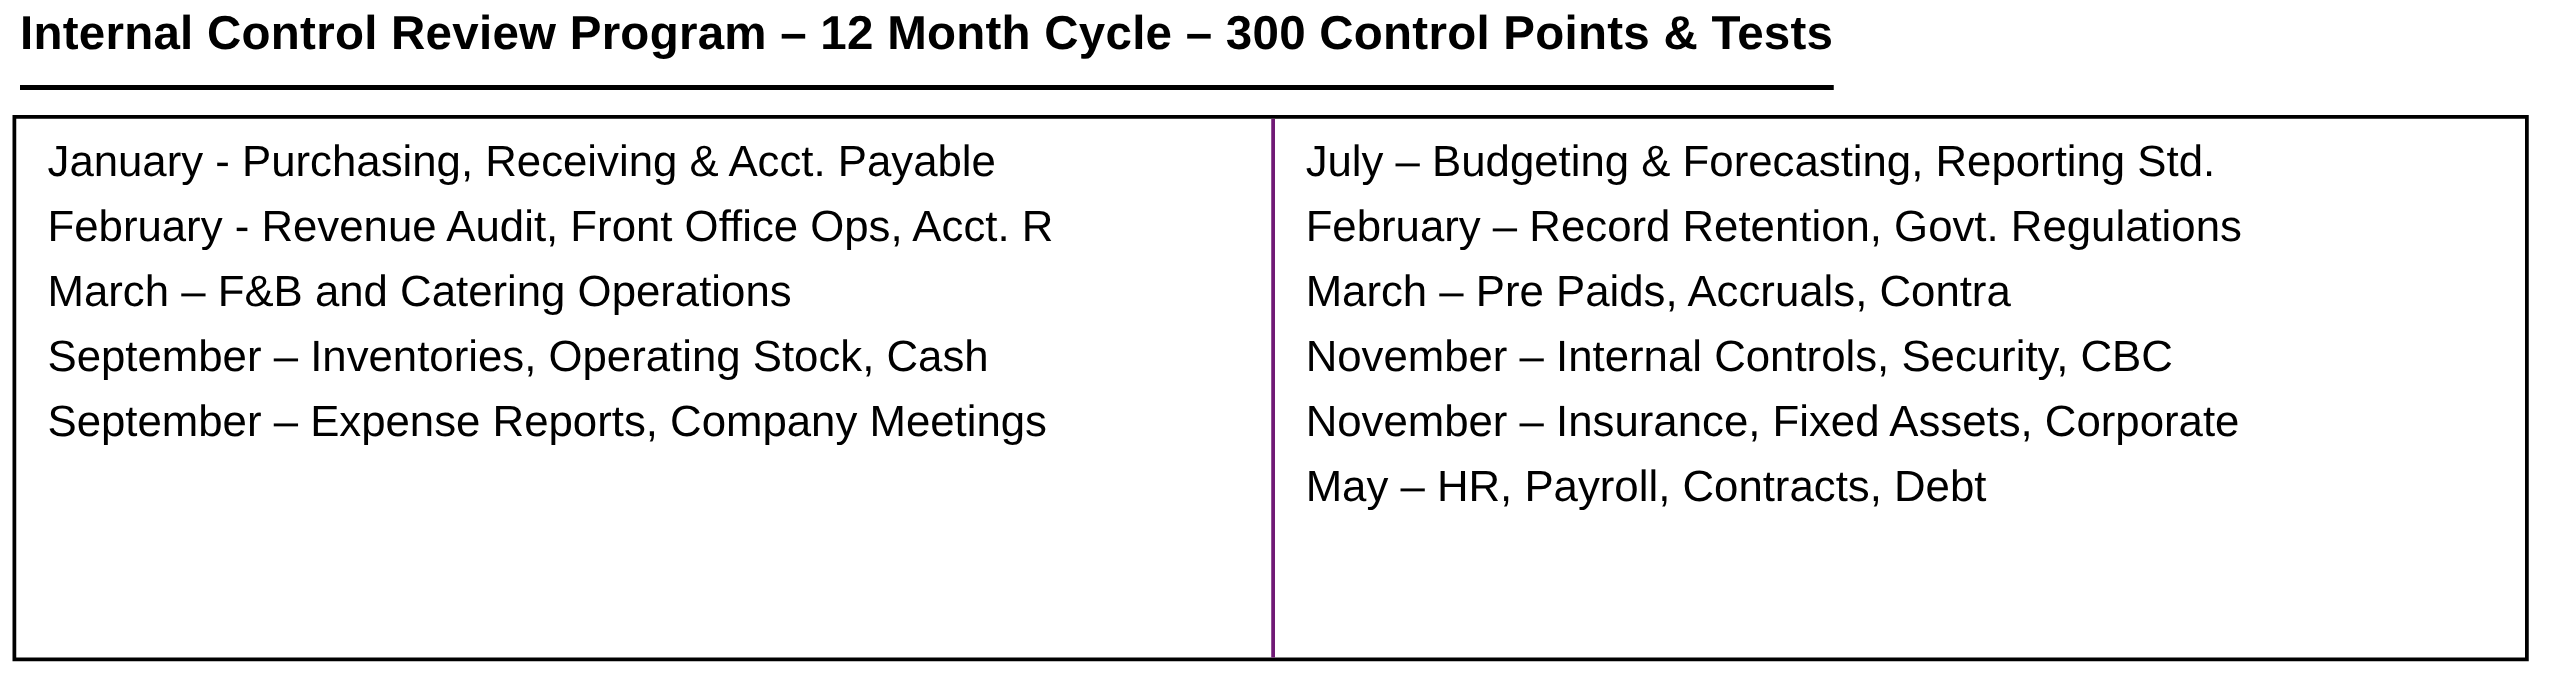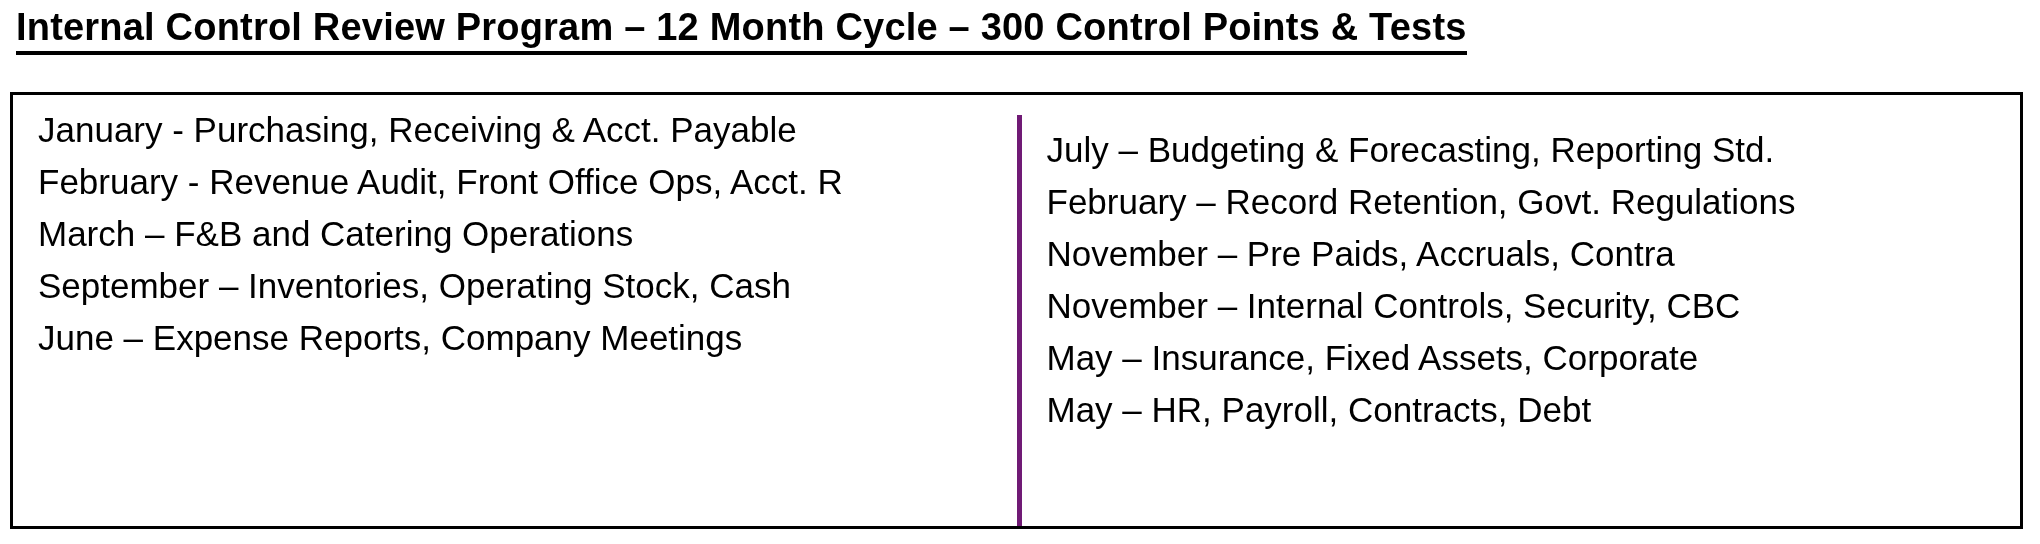--- a/index.html
+++ b/index.html
@@ -19,21 +19,21 @@
     width: 2040px;
     height: 544px;
   }
   .doc-title {
     display: inline-block;
     margin: 8px 0 0 16px;
     font-size: 38px;
     font-weight: bold;
     line-height: 1.05;
     border-bottom: 4px solid #000000;
-    padding-bottom: 3px;
+    padding-bottom: 20px;
     letter-spacing: 0.2px;
     white-space: nowrap;
   }
   .schedule-table {
     position: absolute;
     left: 10px;
     top: 92px;
     width: 2013px;
     height: 437px;
     box-sizing: border-box;
@@ -44,48 +44,47 @@
   .col {
     box-sizing: border-box;
     width: 50%;
     padding: 9px 10px 0 25px;
     font-size: 35px;
     line-height: 52px;
     white-space: nowrap;
     overflow: hidden;
   }
   .col-right {
-    border-left: 5px solid #701a75;
-    margin-top: 20px;
+    border-left: 3px solid #701a75;
   }
   .row {
     height: 52px;
   }
 </style>
 </head>
 <body>
 
 <div class="page">
 
   <h1 class="doc-title">Internal Control Review Program – 12 Month Cycle – 300 Control Points &amp; Tests</h1>
 
   <div class="schedule-table">
 
     <div class="col col-left">
       <div class="row">January - Purchasing, Receiving &amp; Acct. Payable</div>
       <div class="row">February - Revenue Audit, Front Office Ops, Acct. R</div>
       <div class="row">March – F&amp;B and Catering Operations</div>
       <div class="row">September – Inventories, Operating Stock, Cash</div>
-      <div class="row">June – Expense Reports, Company Meetings</div>
+      <div class="row">September – Expense Reports, Company Meetings</div>
     </div>
 
     <div class="col col-right">
       <div class="row">July – Budgeting &amp; Forecasting, Reporting Std.</div>
       <div class="row">February – Record Retention, Govt. Regulations</div>
-      <div class="row">November – Pre Paids, Accruals, Contra</div>
+      <div class="row">March – Pre Paids, Accruals, Contra</div>
       <div class="row">November – Internal Controls, Security, CBC</div>
-      <div class="row">May – Insurance, Fixed Assets, Corporate</div>
+      <div class="row">November – Insurance, Fixed Assets, Corporate</div>
       <div class="row">May – HR, Payroll, Contracts, Debt</div>
     </div>
 
   </div>
 
 </div>
 
 </body></html>

